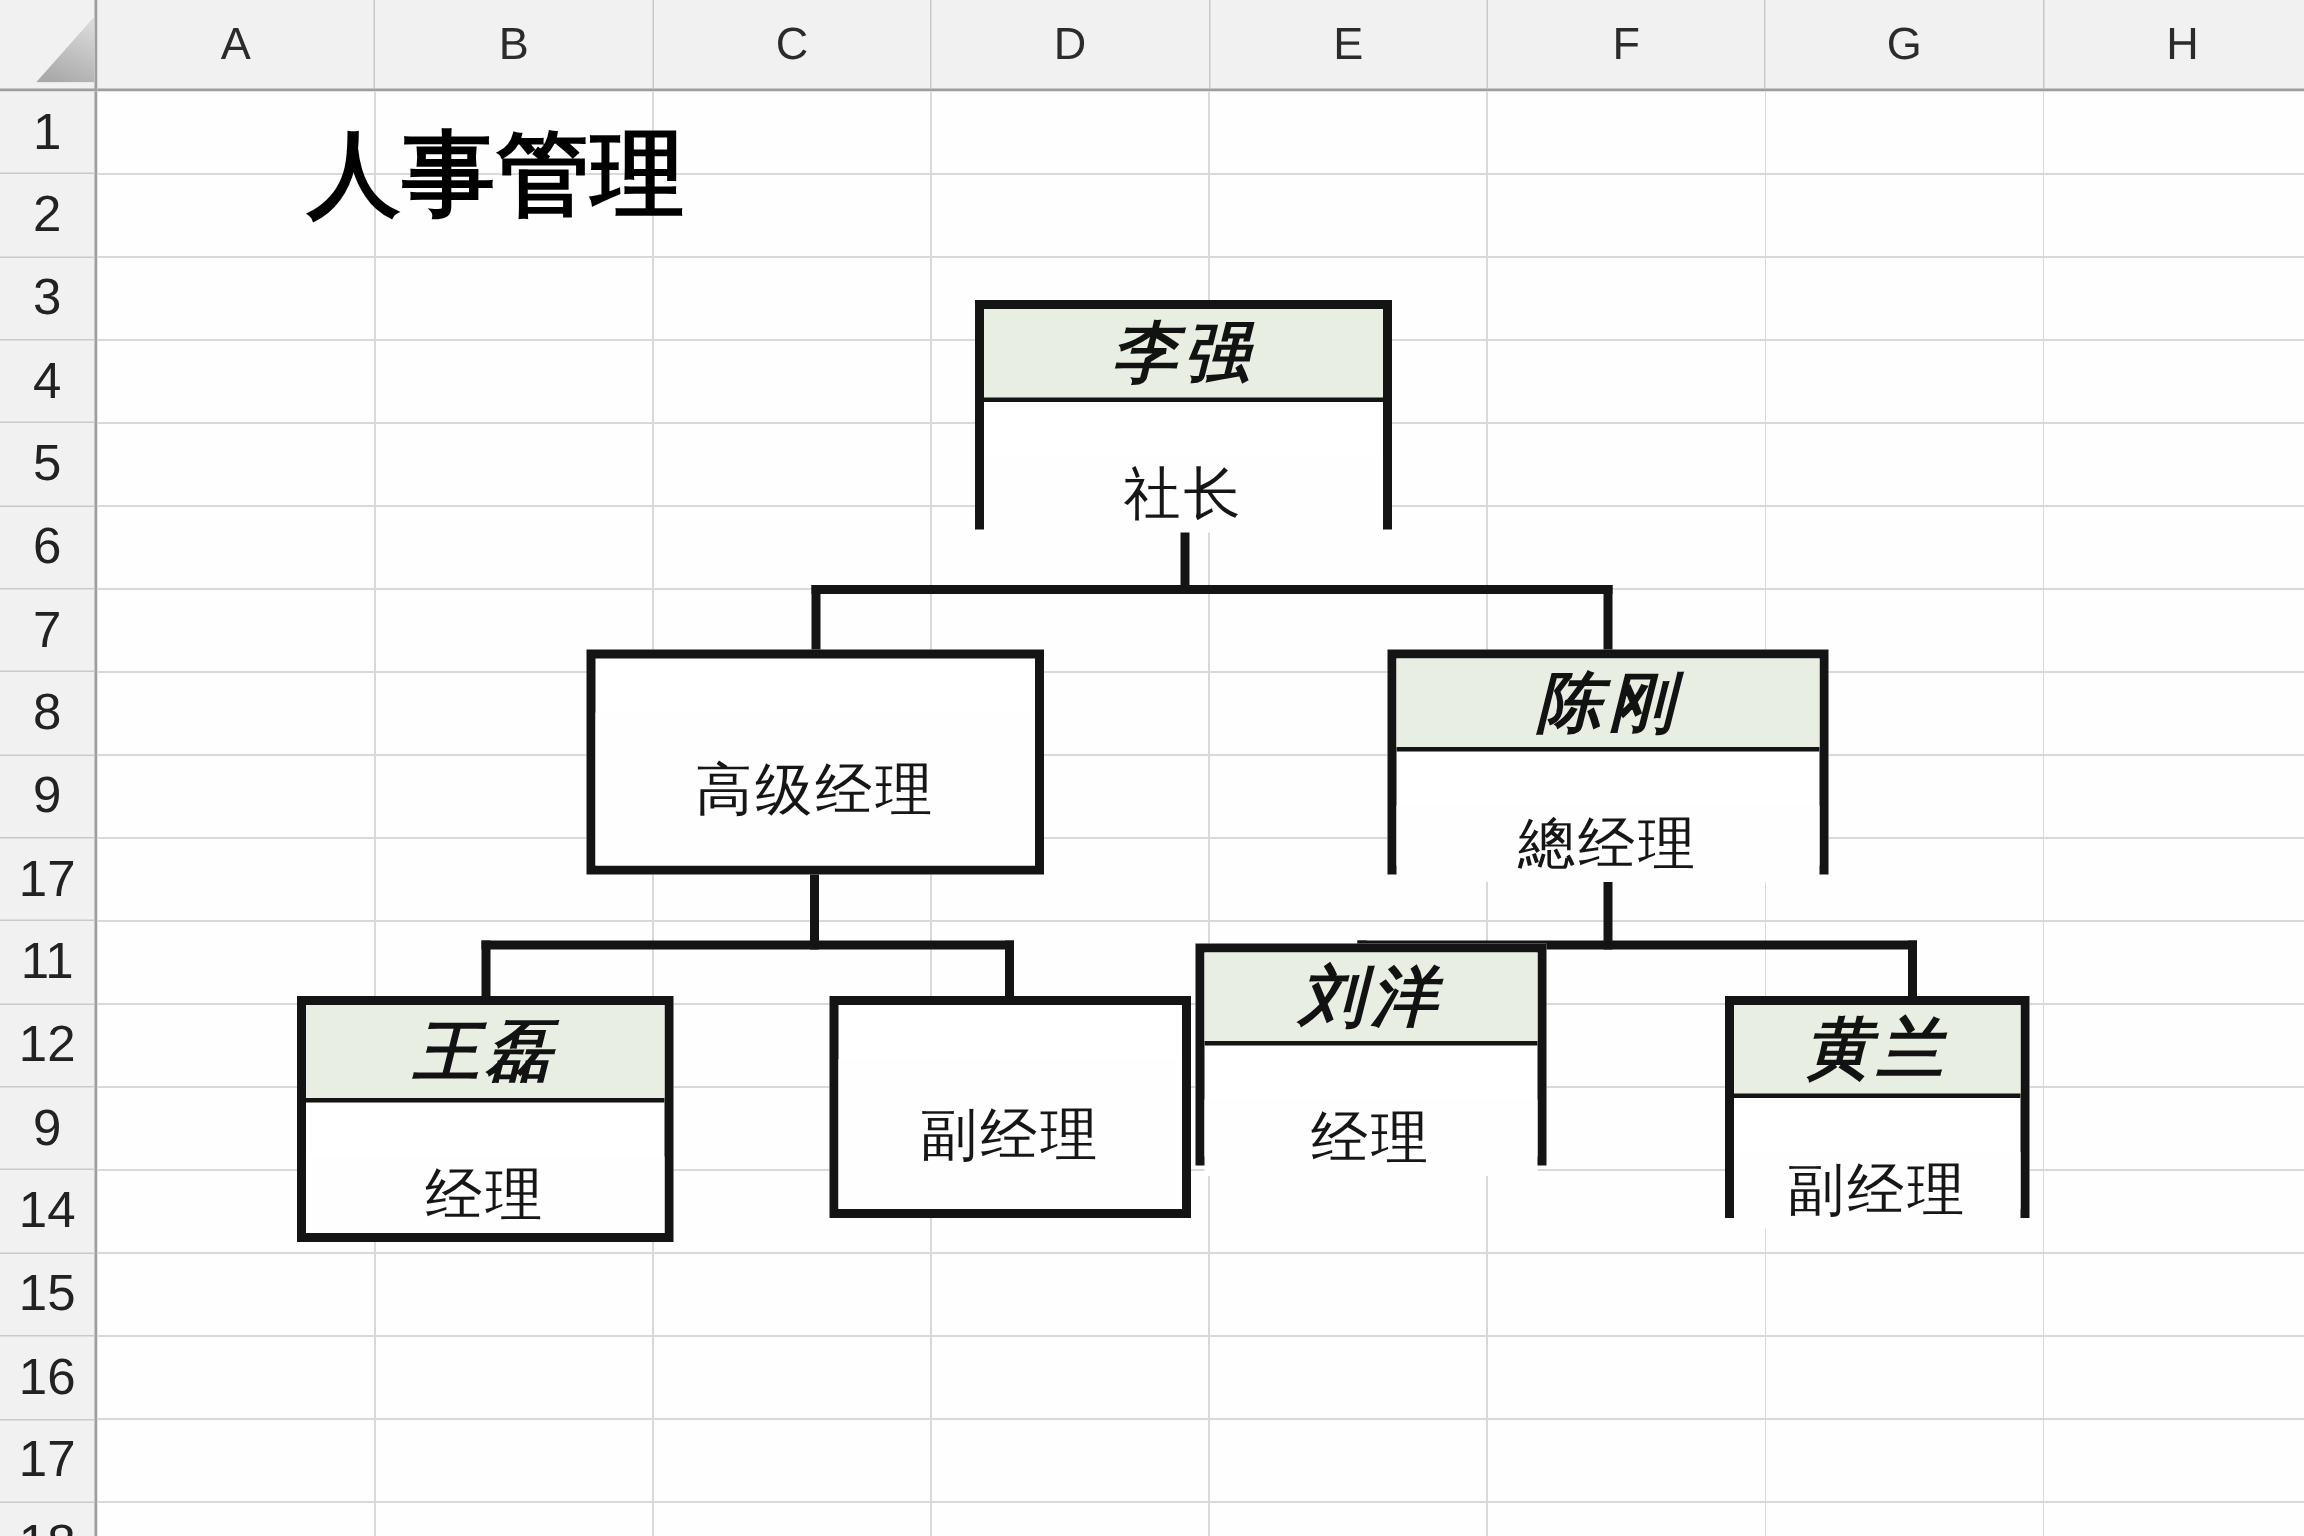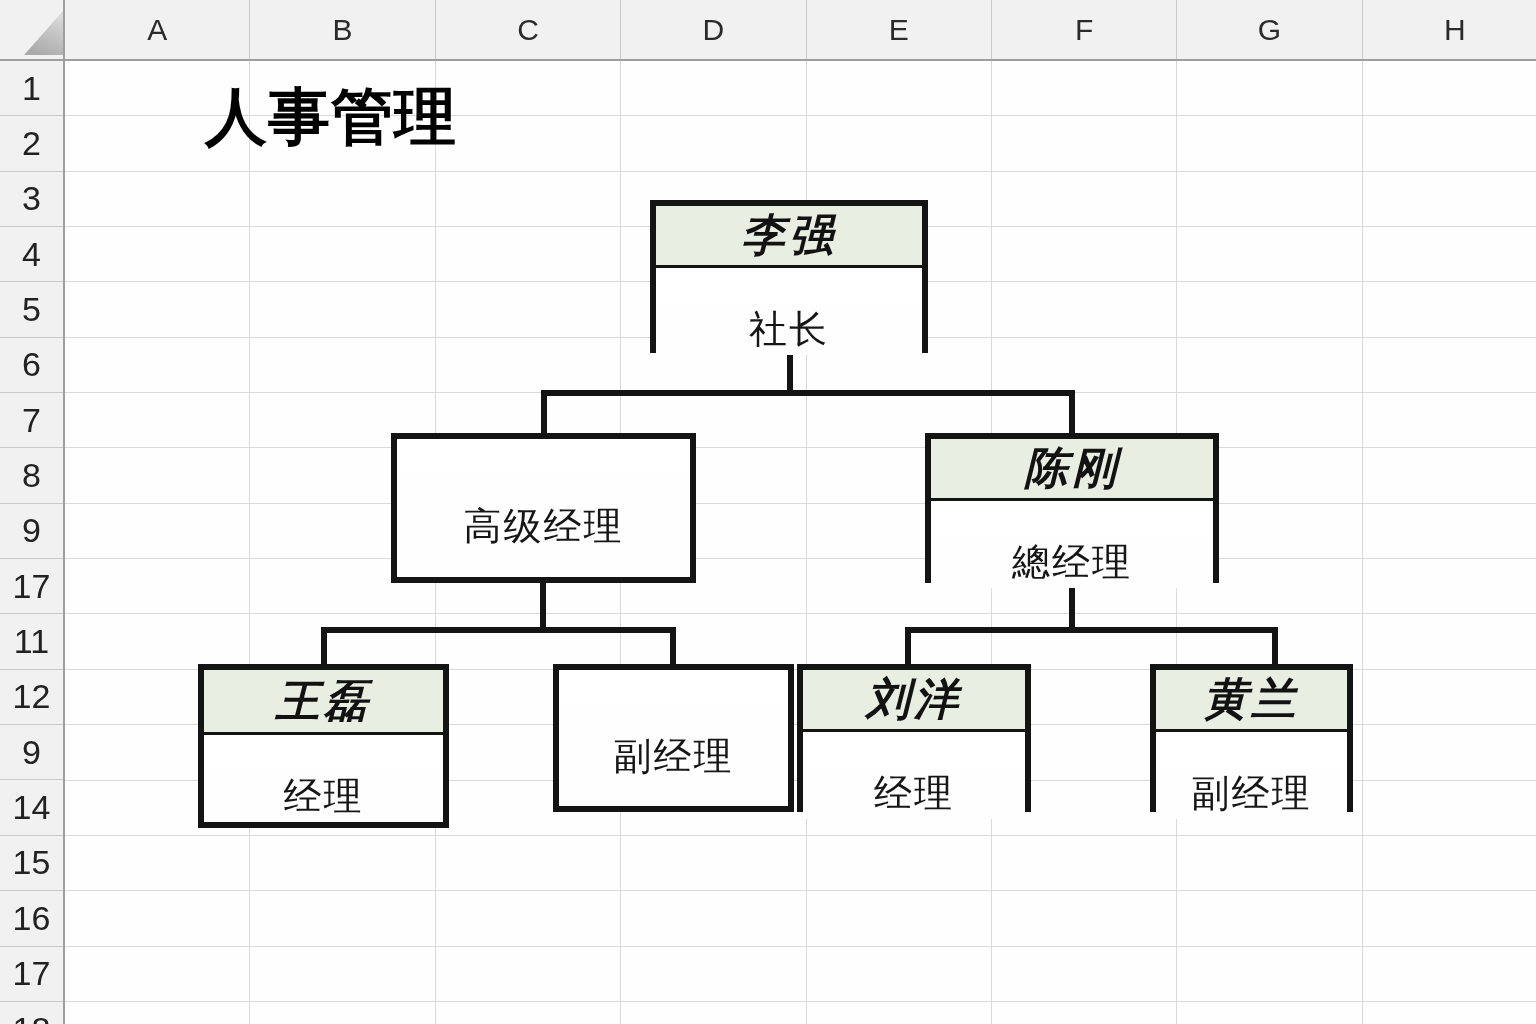--- a/index.html
+++ b/index.html
@@ -148,20 +148,20 @@
   <div class="org-name">陈刚</div>
   <div class="org-role">總经理</div>
 </div>
 <div class="org-box" style="left:198px; top:664px; width:251px; height:164px;">
   <div class="org-name">王磊</div>
   <div class="org-role">经理</div>
 </div>
 <div class="org-box" style="left:553px; top:664px; width:241px; height:148px;">
   <div class="org-role">副经理</div>
 </div>
-<div class="org-box" style="left:797px; top:664px; width:234px; height:148px;">
+<div class="org-box" style="left:797px; top:629px; width:234px; height:148px;">
   <div class="org-name">刘洋</div>
   <div class="org-role">经理</div>
 </div>
 <div class="org-box" style="left:1150px; top:664px; width:203px; height:148px;">
   <div class="org-name">黄兰</div>
   <div class="org-role">副经理</div>
 </div>
 
 </body></html>

